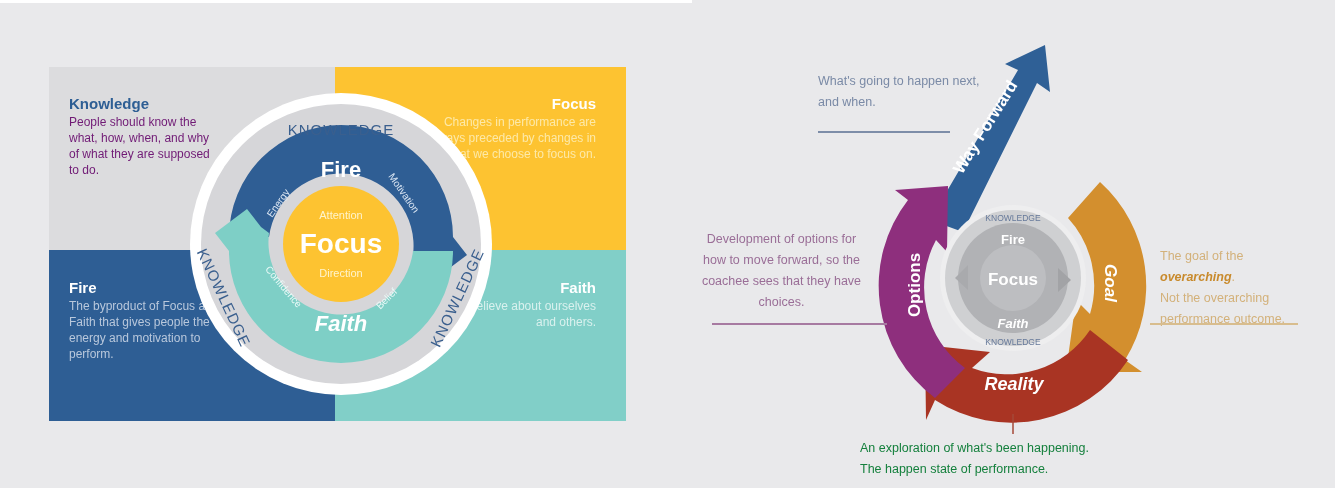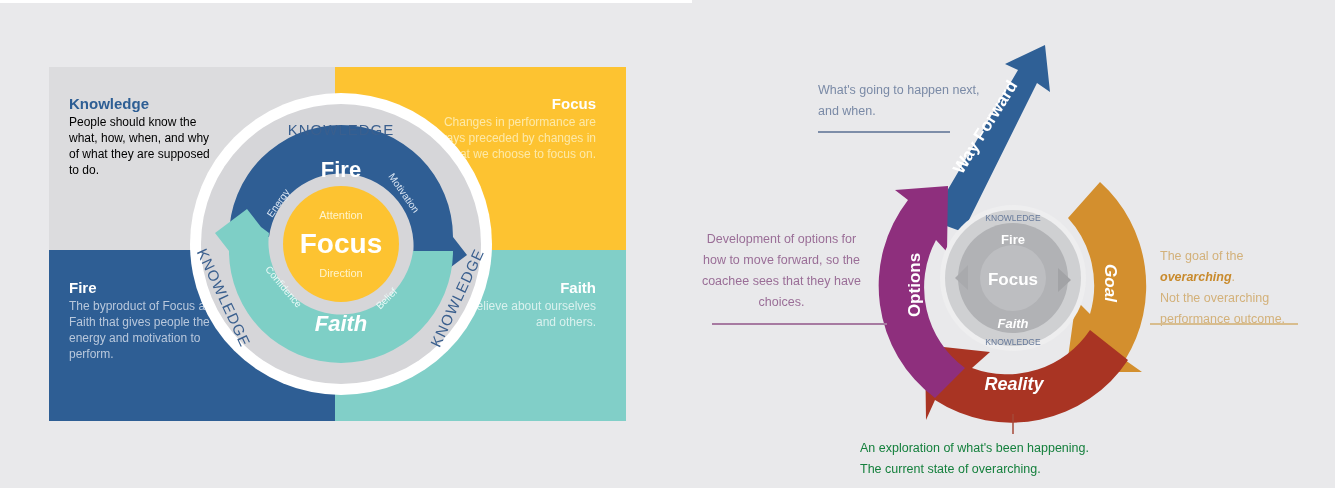--- a/index.html
+++ b/index.html
@@ -7,31 +7,31 @@
   .topline { position:absolute; left:0; top:0; width:692px; height:3px; background:#ffffff; }
   .left-diagram { position:absolute; left:49px; top:67px; width:577px; height:354px; }
   .quad { position:absolute; }
   .q-tl { left:0; top:0; width:286px; height:183px; background:#dcdcde; }
   .q-tr { left:286px; top:0; width:291px; height:183px; background:#fdc331; }
   .q-bl { left:0; top:183px; width:286px; height:171px; background:#2e5e94; }
   .q-br { left:286px; top:183px; width:291px; height:171px; background:#81cfc8; }
   .q-title { font-weight:bold; font-size:15px; margin:0 0 2px 0; }
   .q-body { font-size:12px; line-height:16px; }
   .txt-tl { position:absolute; left:20px; top:28px; width:150px; color:#2d5e94; }
-  .txt-tl .q-body { color:#000000; }
+  .txt-tl .q-body { color:#701a75; }
   .txt-tr { position:absolute; right:30px; top:28px; width:190px; text-align:right; color:#fff; }
   .txt-tr .q-body { color:#fde9a8; }
   .txt-bl { position:absolute; left:20px; top:212px; width:150px; color:#fff; }
   .txt-bl .q-body { color:#b9c8dc; }
   .txt-br { position:absolute; right:30px; top:212px; width:190px; text-align:right; color:#fff; }
   .txt-br .q-body { color:#d9f1ee; }
   .left-svg { position:absolute; left:0; top:0; }
   .right-svg { position:absolute; left:700px; top:30px; }
   .ann { position:absolute; font-size:12.5px; line-height:21px; }
-  .ann-way { left:818px; top:80px; color:#7a8aa6; width:170px; }
+  .ann-way { left:818px; top:71px; color:#7a8aa6; width:170px; }
   .ann-opt { left:700px; top:229px; width:163px; text-align:center; color:#9a6e97; }
   .ann-goal { left:1160px; top:246px; width:150px; color:#d3b17a; }
   .ann-goal b { color:#c88a2c; font-style:italic; }
   .ann-real { left:860px; top:438px; width:310px; color:#15803d; }
   .rule { position:absolute; height:2px; }
 </style>
 </head>
 <body>
 
 <div class="topline"></div>
@@ -140,14 +140,14 @@
 
 <div class="ann ann-goal">
   <span>The goal of the</span><br>
   <b>overarching</b>.<br>
   <span>Not the overarching performance outcome.</span>
 </div>
 <div class="rule" style="left:1150px; top:323px; width:148px; background:#d8bd8e;"></div>
 
 <div class="ann ann-real">
   <div>An exploration of what's been happening.</div>
-  <div>The current state of overarching.</div>
+  <div>The happen state of performance.</div>
 </div>
 
 </body></html>

